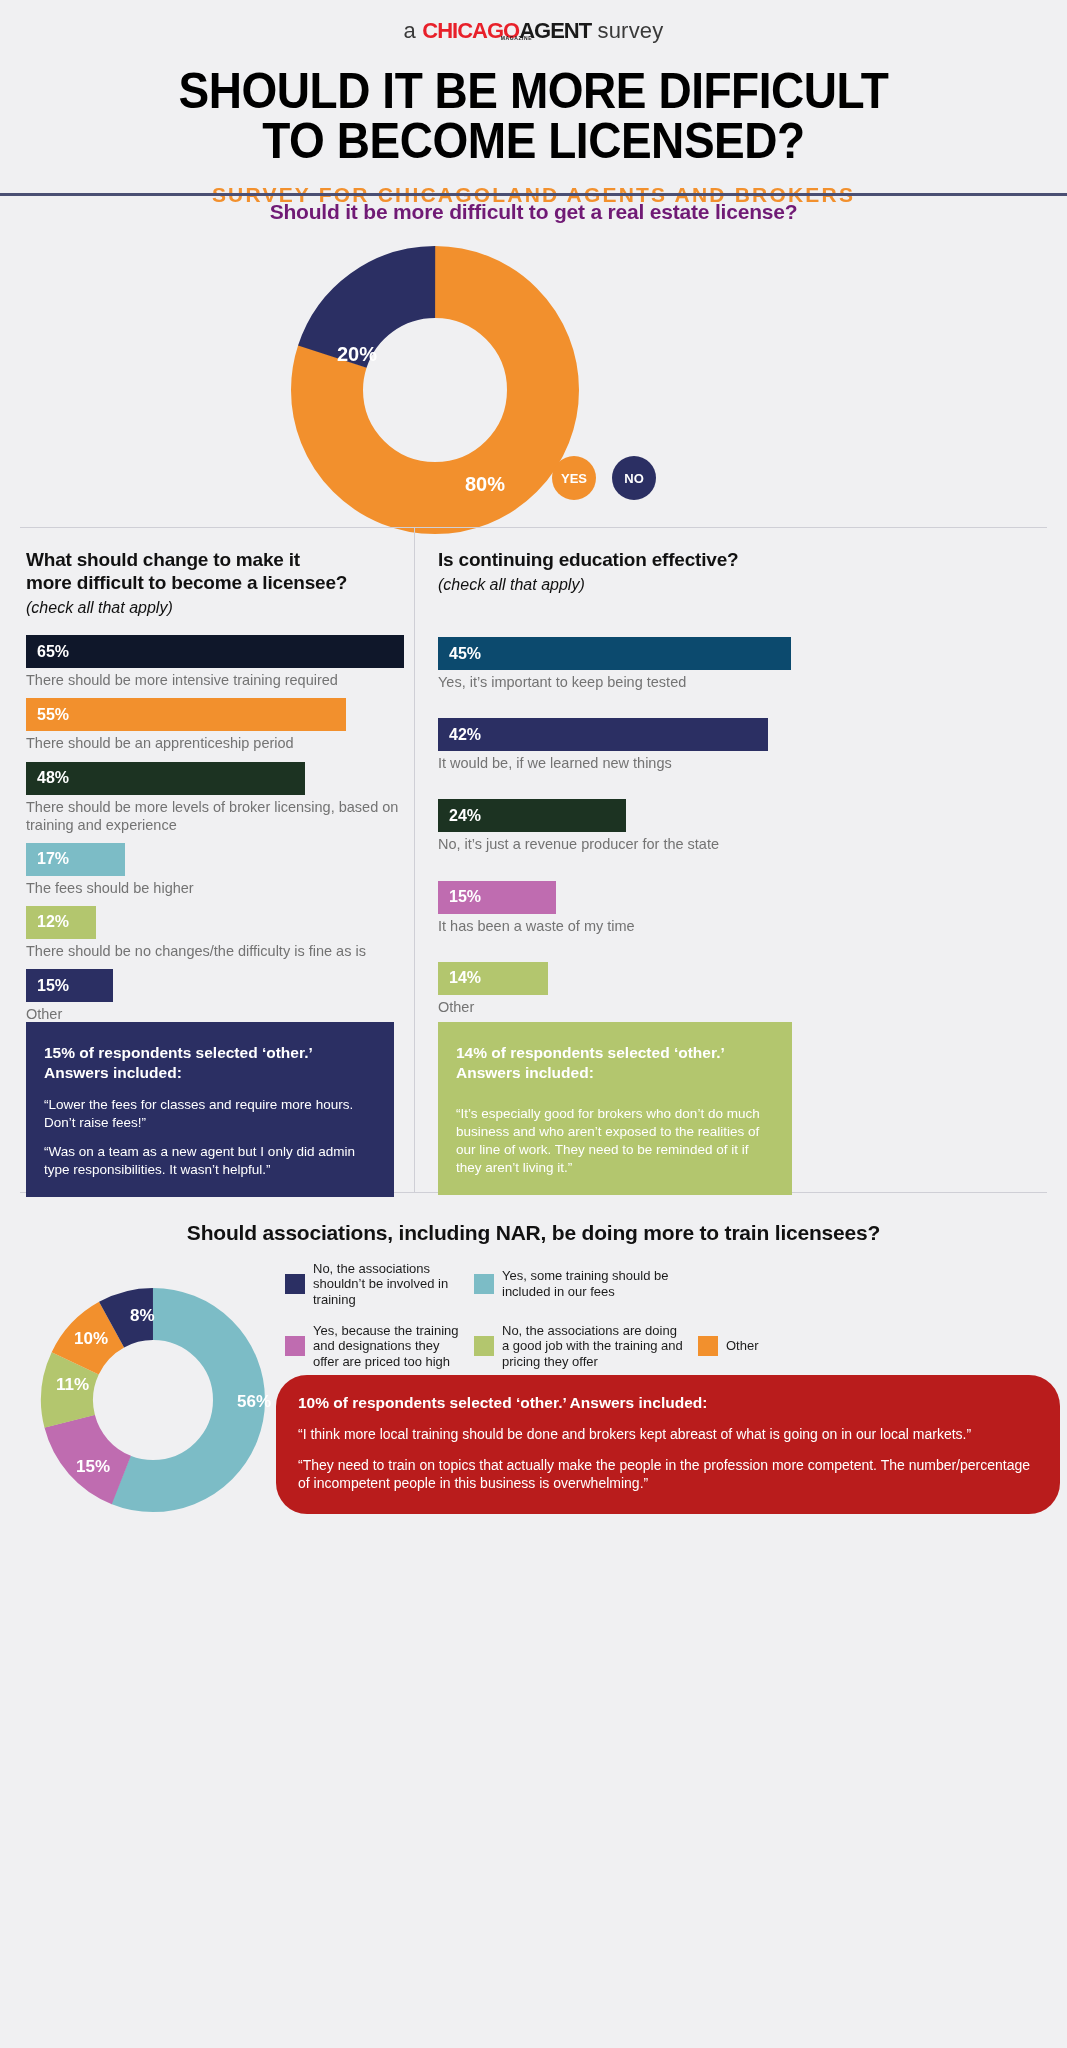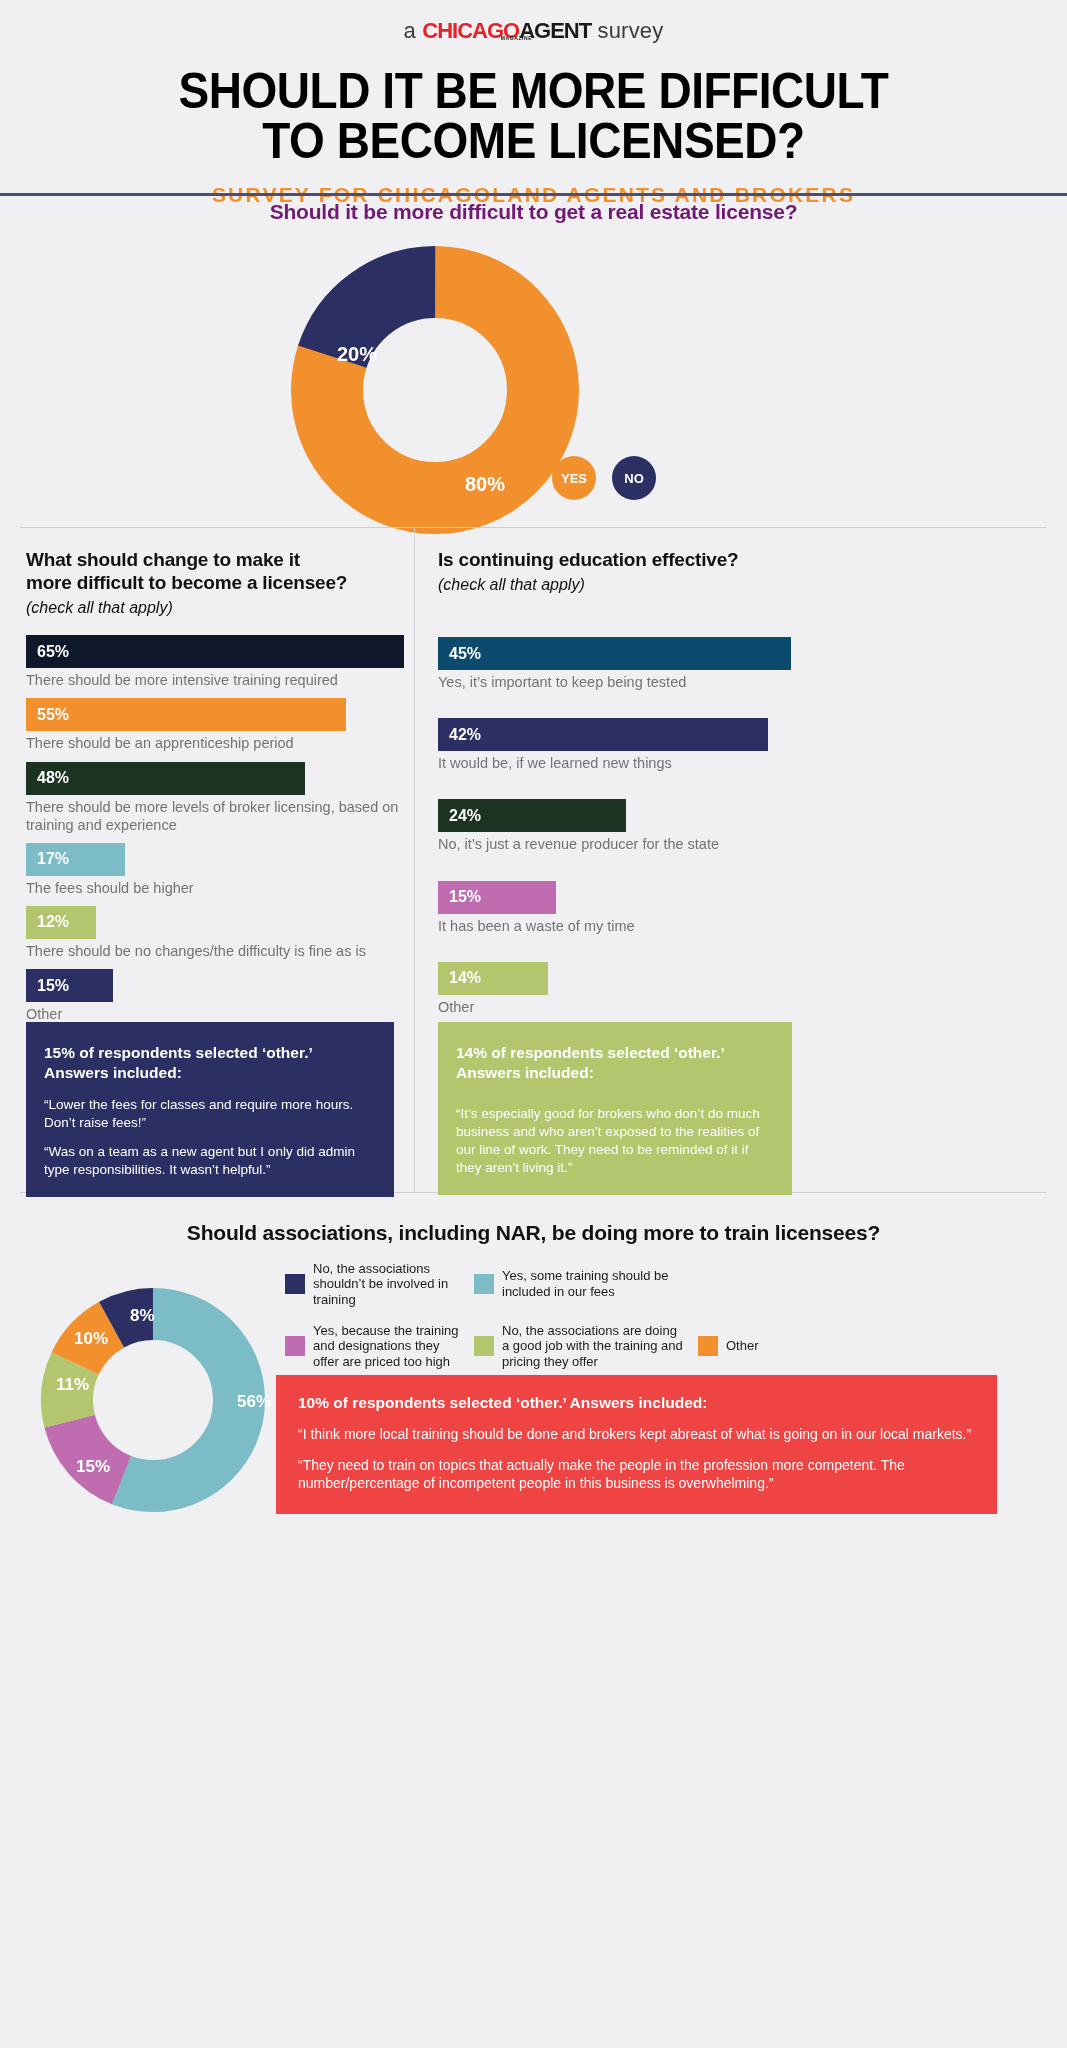--- a/index.html
+++ b/index.html
@@ -114,22 +114,22 @@
   .leg-tx { font-size: 13px; line-height: 1.2; color: #1c1c1c; }
 
   .legend-grid {
     position: absolute; left: 285px; top: 46px; width: 540px;
     display: grid; grid-template-columns: 175px 210px 95px;
     column-gap: 14px; row-gap: 0px; align-items: start;
   }
   .lg-cell { display: flex; align-items: center; gap: 8px; height: 62px; }
 
   .callout-orange {
-    position: absolute; left: 276px; top: 168px; width: 721px;
-    background: #ef4444; color: #fff; padding: 19px 22px 21px 22px;
+    position: absolute; left: 276px; top: 168px; width: 784px;
+    background: #b91c1c; color: #fff; padding: 19px 22px 21px 22px; border-radius: 31px;
   }
   .callout-orange .co-head { font-weight: bold; font-size: 15.5px; }
   .callout-orange .co-quote { font-size: 14px; line-height: 1.3; margin-top: 13px; }
 </style>
 </head>
 <body>
 
 <div class="page">
 
   <div class="masthead">

